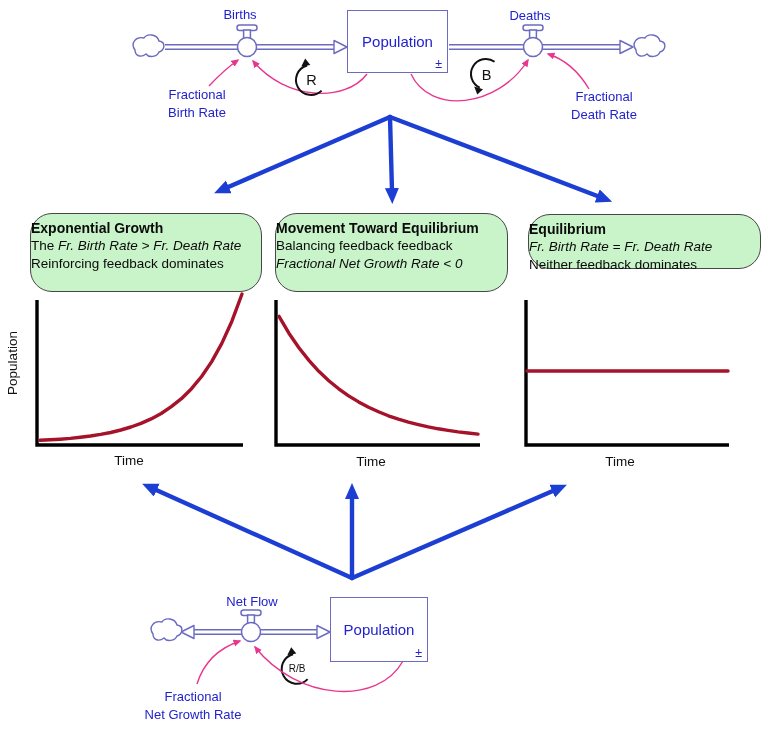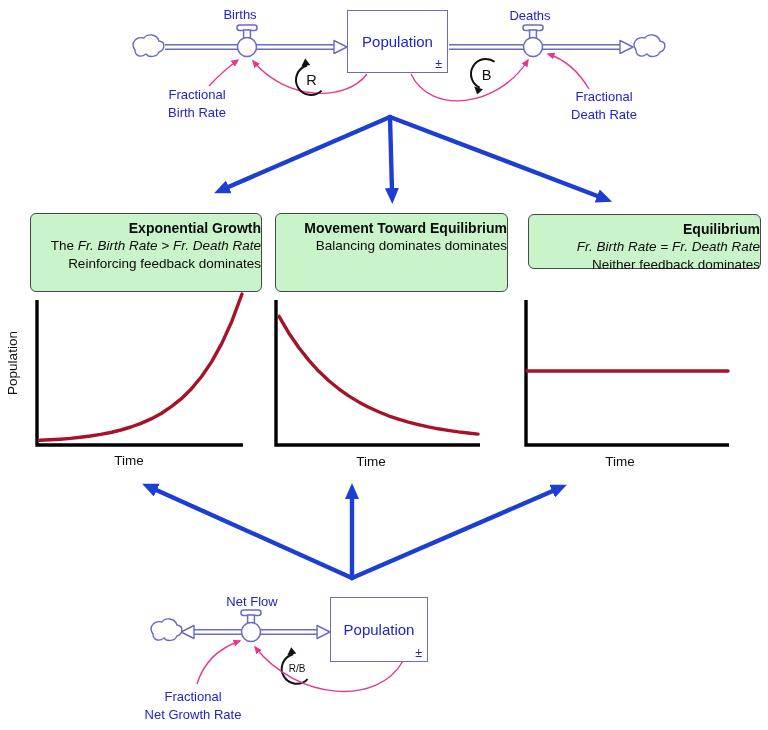--- a/index.html
+++ b/index.html
@@ -25,21 +25,21 @@
 
   .lbl{position:absolute;transform:translate(-50%,-50%);color:var(--label-blue);
        font-size:13px;line-height:18px;white-space:nowrap;text-align:center;}
   .blk{color:#111;}
   .small{font-size:13.5px;}
   .stock{position:absolute;box-sizing:border-box;border:1.6px solid var(--pipe);background:#fff;
          display:flex;align-items:center;justify-content:center;
          color:var(--label-blue);font-size:15px;}
   .stock .pm{position:absolute;right:5px;bottom:1px;font-size:12.5px;}
   .scenario{position:absolute;box-sizing:border-box;background:var(--box-green);
-            border:1.4px solid #474747;border-radius:6px;text-align:right;
+            border:1.4px solid #474747;border-radius:22px;text-align:left;
             color:#0a0a0a;padding-top:5px;font-size:13.5px;line-height:17.5px;}
   .scenario .t{font-weight:bold;font-size:14px;line-height:18px;}
   .rot{transform:translate(-50%,-50%) rotate(-90deg);}
 </style>
 </head>
 <body>
 
 <svg id="diagram" width="768" height="730" viewBox="0 0 768 730">
   <defs>
     <marker id="mPink" markerUnits="userSpaceOnUse" markerWidth="9" markerHeight="8" refX="6.5" refY="3.5" orient="auto">
@@ -153,21 +153,22 @@
 <div class="lbl blk" style="left:311.5px;top:80px;font-size:14.5px">R</div>
 <div class="lbl blk" style="left:486.5px;top:74.5px;font-size:14.5px">B</div>
 
 <div class="scenario" style="left:30px;top:213px;width:232px;height:79px">
   <div class="t">Exponential Growth</div>
   <div><span>The </span><i>Fr. Birth Rate &gt; Fr. Death Rate</i></div>
   <div>Reinforcing feedback dominates</div>
 </div>
 <div class="scenario" style="left:275px;top:213px;width:233px;height:79px">
   <div class="t">Movement Toward Equilibrium</div>
-  <div>Balancing dominates dominates</div>
+  <div>Balancing feedback feedback</div>
+  <div><i>Fractional Net Growth Rate &lt; 0</i></div>
 </div>
 <div class="scenario" style="left:528px;top:214px;width:233px;height:55px">
   <div class="t">Equilibrium</div>
   <div><span></span><i>Fr. Birth Rate = Fr. Death Rate</i></div>
   <div>Neither feedback dominates</div>
 </div>
 
 <div class="lbl blk rot small" style="left:13px;top:363px">Population</div>
 <div class="lbl blk small" style="left:129px;top:461px">Time</div>
 <div class="lbl blk small" style="left:371px;top:462px">Time</div>

